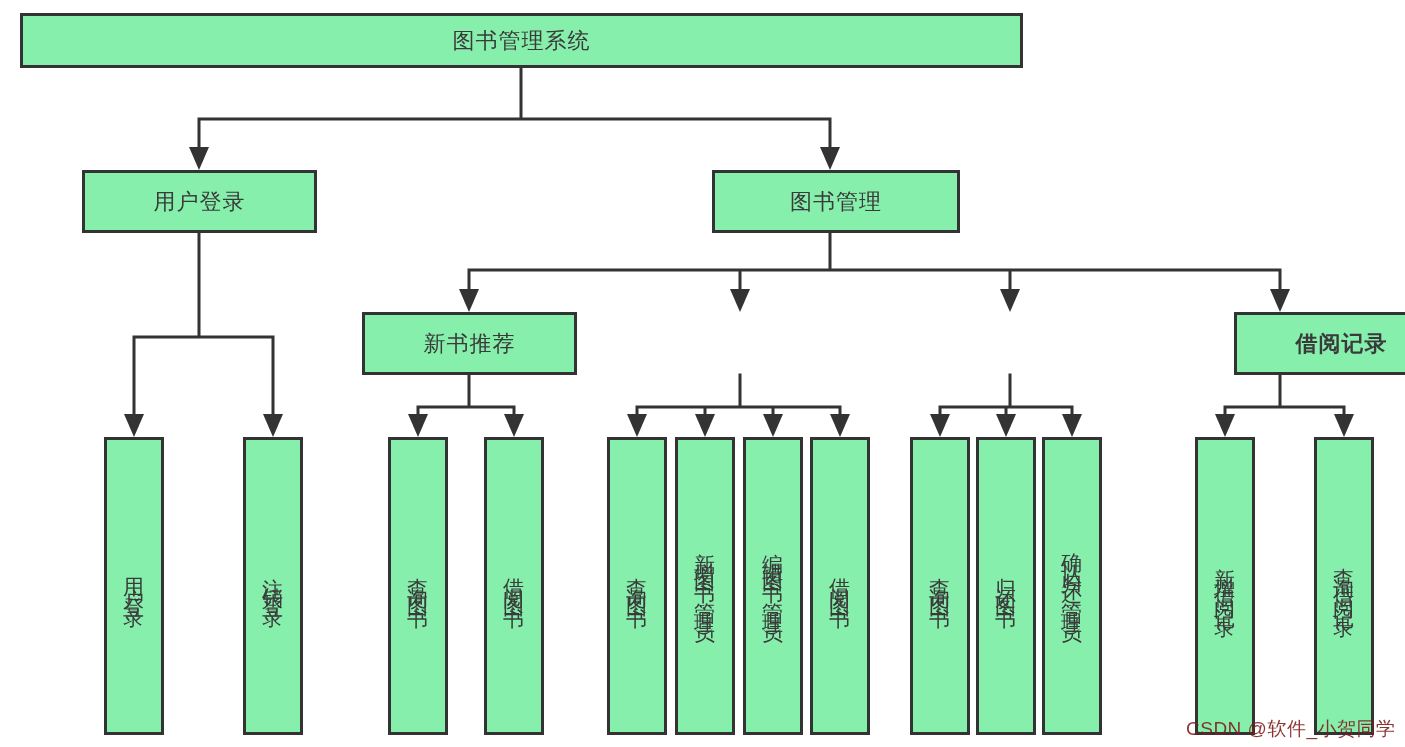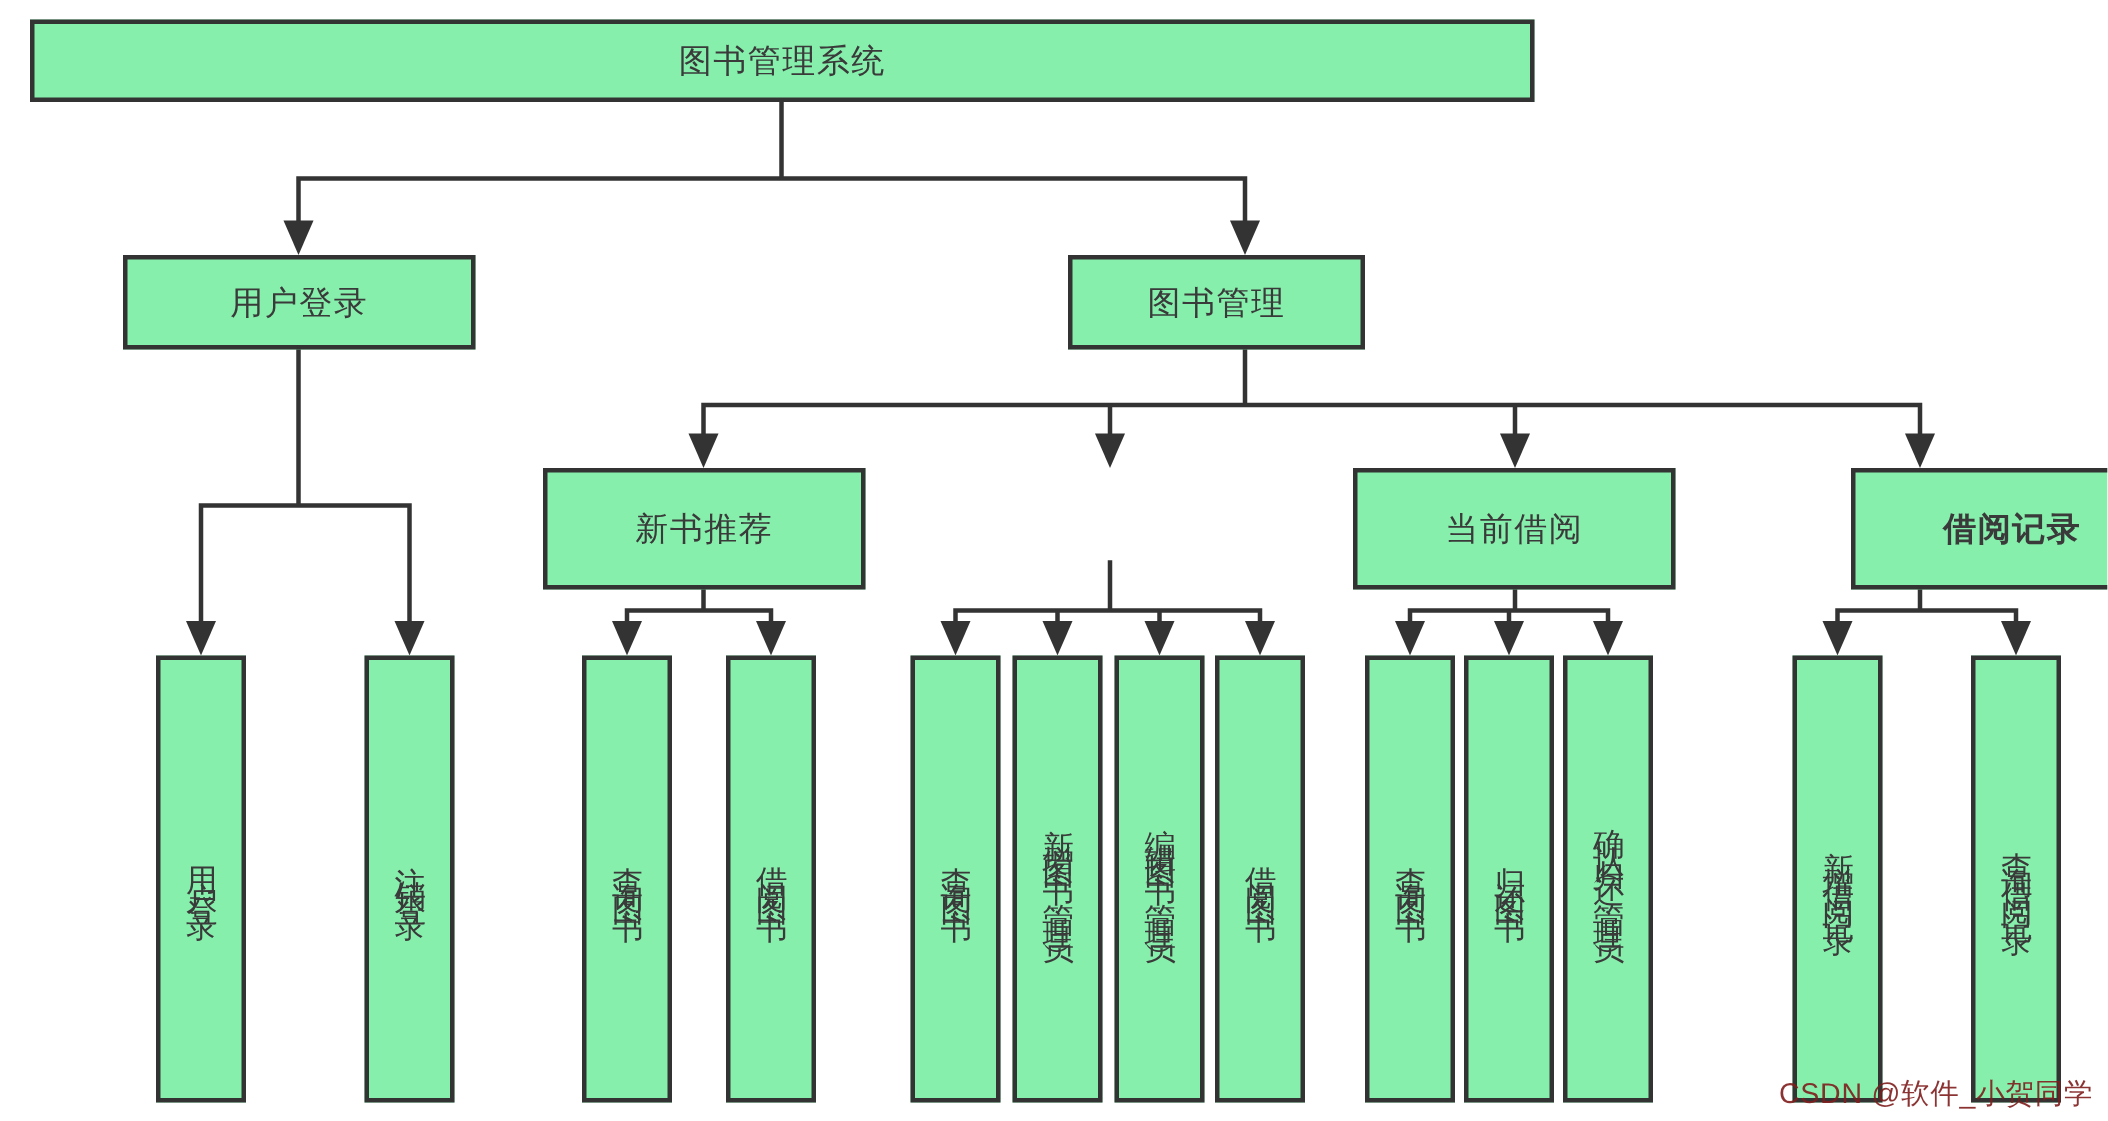--- a/index.html
+++ b/index.html
@@ -22,21 +22,21 @@
     border: 3px solid #333333;
     background: #86efac;
     display: flex;
     align-items: center;
     justify-content: center;
     color: #3a3a3a;
     font-size: 22px;
     letter-spacing: 1px;
     white-space: nowrap;
   }
-  .lvl2, .lvl3 { width: 215px; height: 81px; top: 312px; }
+  .lvl2, .lvl3 { width: 215px; height: 63px; top: 312px; }
   .leaf {
     top: 437px;
     width: 60px;
     height: 298px;
   }
   .vtext {
     writing-mode: vertical-rl;
     text-orientation: mixed;
     font-size: 21px;
     line-height: 1;
@@ -91,24 +91,23 @@
       <polygon points="996,414 1016,414 1006,437"></polygon>
       <polygon points="1062,414 1082,414 1072,437"></polygon>
       <polygon points="1215,414 1235,414 1225,437"></polygon>
       <polygon points="1334,414 1354,414 1344,437"></polygon>
     </g>
   </svg>
 
   <div class="node" style="left:20px; top:13px; width:1003px; height:55px;">图书管理系统</div>
 
   <div class="node" style="left:82px; top:170px; width:235px; height:63px;">用户登录</div>
-  <div class="node" style="left:712px; top:170px; width:198px; height:63px;">图书管理</div>
+  <div class="node" style="left:712px; top:170px; width:248px; height:63px;">图书管理</div>
 
   <div class="node lvl3" style="left:362px;">新书推荐</div>
-  <div class="node lvl3" style="left:902px;">当前借阅</div>
   <div class="node lvl3" style="left:1234px;font-weight:bold;">借阅记录</div>
 
   <div class="node leaf" style="left:104px;">
     <span class="vtext">用户登录</span>
   </div>
   <div class="node leaf" style="left:243px;">
     <span class="vtext">注销登录</span>
   </div>
   <div class="node leaf" style="left:388px;">
     <span class="vtext">查询图书</span>

